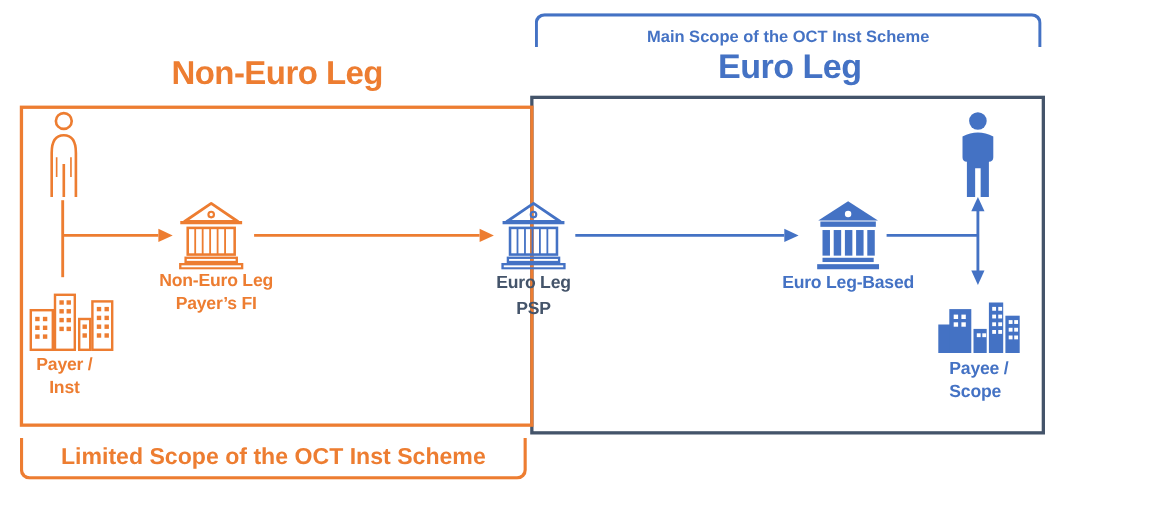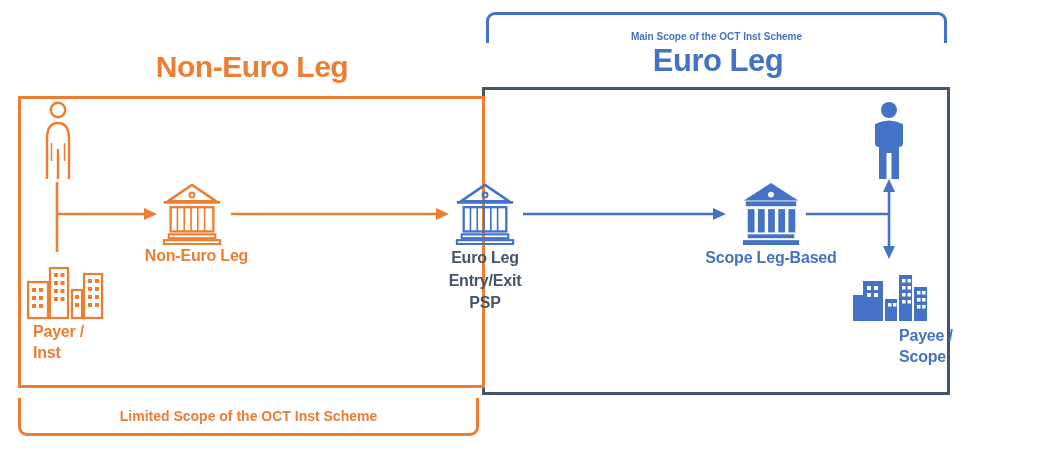--- a/index.html
+++ b/index.html
@@ -14,29 +14,29 @@
     font-weight:700;
   }
   .abs{position:absolute;}
 
   
   .bracket-top{
     left:486px;top:12px;width:461px;height:31px;
     border:3px solid var(--blue);border-bottom:none;
     border-radius:9px 9px 0 0;
     display:flex;align-items:flex-end;justify-content:center;
-    color:var(--blue);font-size:10px;padding-bottom:1px;
+    color:var(--blue);font-size:15px;padding-bottom:1px;
     z-index:1;
   }
   .bracket-bottom{
     left:18px;top:398px;width:461px;height:38px;
     border:3px solid var(--orange);border-top:none;
     border-radius:0 0 9px 9px;
     display:flex;align-items:center;justify-content:center;
-    color:var(--orange);font-size:14px;
+    color:var(--orange);font-size:21px;
     z-index:1;
   }
 
   
   .title{font-size:30px;letter-spacing:-0.5px;text-align:center;}
   .title-non-euro{left:100px;top:50px;width:304px;color:var(--orange);}
   .title-euro{left:560px;top:43px;width:316px;color:var(--blue);font-size:31px;}
 
   
   .box-dark{
@@ -52,25 +52,25 @@
   .connectors{left:0;top:0;z-index:3;pointer-events:none;}
 
   
   .icon{z-index:4;display:block;}
   .ic-orange{color:var(--orange);}
   .ic-blue{color:var(--blue);}
 
   
   .lbl{font-size:16px;line-height:1.3;z-index:4;letter-spacing:-0.2px;}
   .lbl span{display:block;}
-  .lbl-payer-payee{left:33px;top:322px;color:var(--orange);}
+  .lbl-payer-payee{left:33px;top:322px;color:var(--orange);text-align:center;}
   .lbl-payers-fi{left:114px;top:246px;width:165px;text-align:center;color:var(--orange);}
   .lbl-entry-exit{left:414px;top:247px;width:142px;text-align:center;color:var(--navy);line-height:1.42;}
   .lbl-payees-psp{left:686px;top:248px;width:170px;text-align:center;color:var(--blue);}
-  .lbl-payee-payer{left:899px;top:326px;color:var(--blue);}
+  .lbl-payee-payer{left:863px;top:326px;color:var(--blue);}
 </style>
 </head>
 <body>
 
 <div class="canvas">
 
   <div class="abs bracket-top">
     <span>Main Scope of the OCT Inst Scheme</span>
   </div>
 
@@ -218,30 +218,30 @@
     </g>
   </svg>
 
   <div class="abs lbl lbl-payer-payee">
     <span>Payer /</span>
     <span>Inst</span>
   </div>
 
   <div class="abs lbl lbl-payers-fi">
     <span>Non-Euro Leg</span>
+    <span>Payer’s FI</span>
   </div>
 
   <div class="abs lbl lbl-entry-exit">
     <span>Euro Leg</span>
-    <span>Entry/Exit</span>
     <span>PSP</span>
   </div>
 
   <div class="abs lbl lbl-payees-psp">
-    <span>Scope Leg-Based</span>
+    <span>Euro Leg-Based</span>
   </div>
 
   <div class="abs lbl lbl-payee-payer">
     <span>Payee /</span>
     <span>Scope</span>
   </div>
 
 </div>
 
 </body></html>

